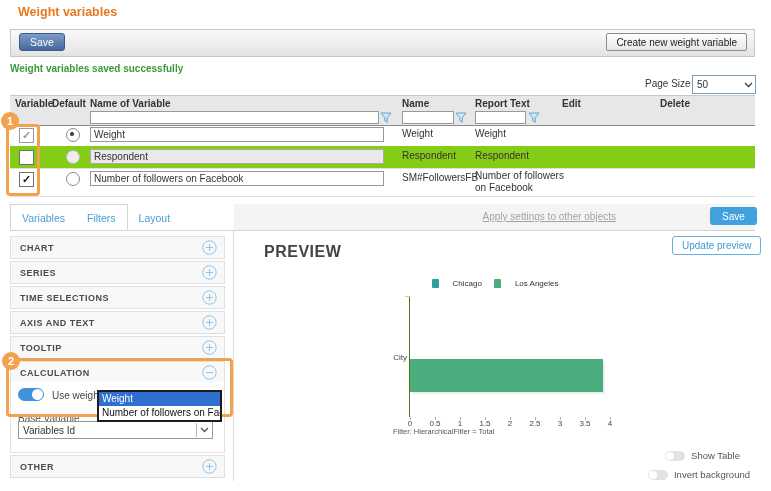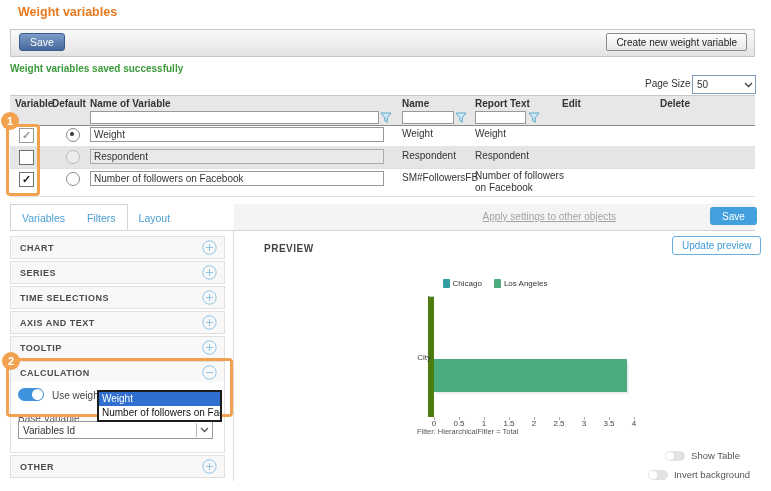--- a/index.html
+++ b/index.html
@@ -22,21 +22,21 @@
   .pagesize-select svg{flex:0 0 auto;}
 
   
   .wtable{left:10px;top:95px;width:745px;height:101px;}
   .thead{position:absolute;left:0;top:0;width:745px;height:29px;background:#e7e7e7;
          border-top:1px solid #c9c9c9;border-bottom:1px solid #8c8c8c;}
   .hlabel{position:absolute;top:2px;font-size:10px;font-weight:bold;color:#333;}
   .filter-input{position:absolute;top:15px;height:11px;border:1px solid #999;background:#fff;font-size:9px;padding:0 2px;}
   .funnel{position:absolute;top:14px;cursor:pointer;}
   .trow{position:absolute;left:0;width:745px;border-bottom:1px solid #e0e0e0;}
-  .row-muted{background:#e5e5e5;}
+  .row-muted{background:#84cc16;}
   .cell-text{position:absolute;font-size:10px;color:#333;top:4px;}
   .name-input{position:absolute;left:80px;top:3px;width:286px;height:13px;border:1px solid #999;
               background:#fff;font-size:10px;padding:0 3px;color:#333;}
   .name-input.muted{background:#e9e9e9;border-color:#aaa;}
   .cb{position:absolute;left:9px;top:4px;width:13px;height:13px;border:1px solid #707070;background:#fff;
       font-size:11px;line-height:12px;text-align:center;font-weight:bold;color:transparent;cursor:pointer;}
   .cb.checked{color:#222;}
   .cb.checked.muted{color:#9a9a9a;border-color:#9a9a9a;}
   .radio{position:absolute;left:56px;top:4px;width:12px;height:12px;border:1px solid #8a8a8a;border-radius:50%;
          background:#fff;cursor:pointer;}
@@ -75,27 +75,27 @@
   .wdropdown{left:97px;top:390px;width:121px;background:#fff;border:2px solid #1d1d1d;z-index:28;}
   .wopt{font-size:10px;padding:1px 3px;height:12px;white-space:nowrap;overflow:hidden;cursor:pointer;color:#111;}
   .wopt.selected{background:#2e6fd0;color:#fff;}
   .basevar-label{left:18px;top:413px;font-size:10px;color:#555;}
   .basevar-select{left:18px;top:421px;width:193px;height:16px;border:1px solid #999;background:#fff;font-size:10px;
                   display:flex;align-items:center;cursor:pointer;}
   .basevar-select .val{flex:1;padding-left:4px;}
   .basevar-select .chev{width:15px;height:14px;border-left:1px solid #bbb;display:flex;align-items:center;justify-content:center;}
 
   
-  .preview-label{left:264px;top:243px;font-size:10px;font-weight:bold;letter-spacing:.5px;color:#444;}
+  .preview-label{left:264px;top:243px;font-size:16px;font-weight:bold;letter-spacing:.5px;color:#444;}
   .btn-update{left:672px;top:236px;height:19px;padding:0 9px;font-size:10px;color:#3f9ad6;background:#fff;
               border:1px solid #66aede;border-radius:3px;cursor:pointer;}
   .legend{left:380px;top:279px;width:230px;display:flex;justify-content:center;gap:12px;}
-  .legend-item{display:flex;align-items:center;gap:3px;font-size:8px;color:#333;}
+  .legend-item{display:flex;align-items:center;gap:14px;font-size:8px;color:#333;}
   .swatch{width:7px;height:9px;border-radius:1px;display:inline-block;}
-  .plot{left:428px;top:296px;width:200px;height:121px;border-left:6px solid #4d7c0f;}
+  .plot{left:409px;top:296px;width:200px;height:121px;border-left:1px solid #4d7c0f;}
   .plot::before{content:"";position:absolute;left:-5px;top:0;width:5px;height:1px;background:#c2ccd4;}
   .ylab{position:absolute;left:-28px;top:57px;width:25px;text-align:right;font-size:8px;color:#444;}
   .bars{position:absolute;left:0;top:63px;}
   .hbar{height:33px;box-shadow:2px 2px 0 0 #e9eff1;}
   .xtick{position:absolute;top:123px;width:22px;text-align:center;font-size:8px;color:#444;}
   .xtickmark{position:absolute;top:121px;width:1px;height:3px;background:#9db4bd;}
   .filter-note{position:absolute;left:-17px;top:131px;font-size:7.5px;color:#555;white-space:nowrap;}
   .pv-toggle-row{position:absolute;display:flex;align-items:center;gap:6px;font-size:9.5px;color:#555;}
   .row-showtable{right:31px;top:450px;}
   .row-invert{right:21px;top:469px;}

